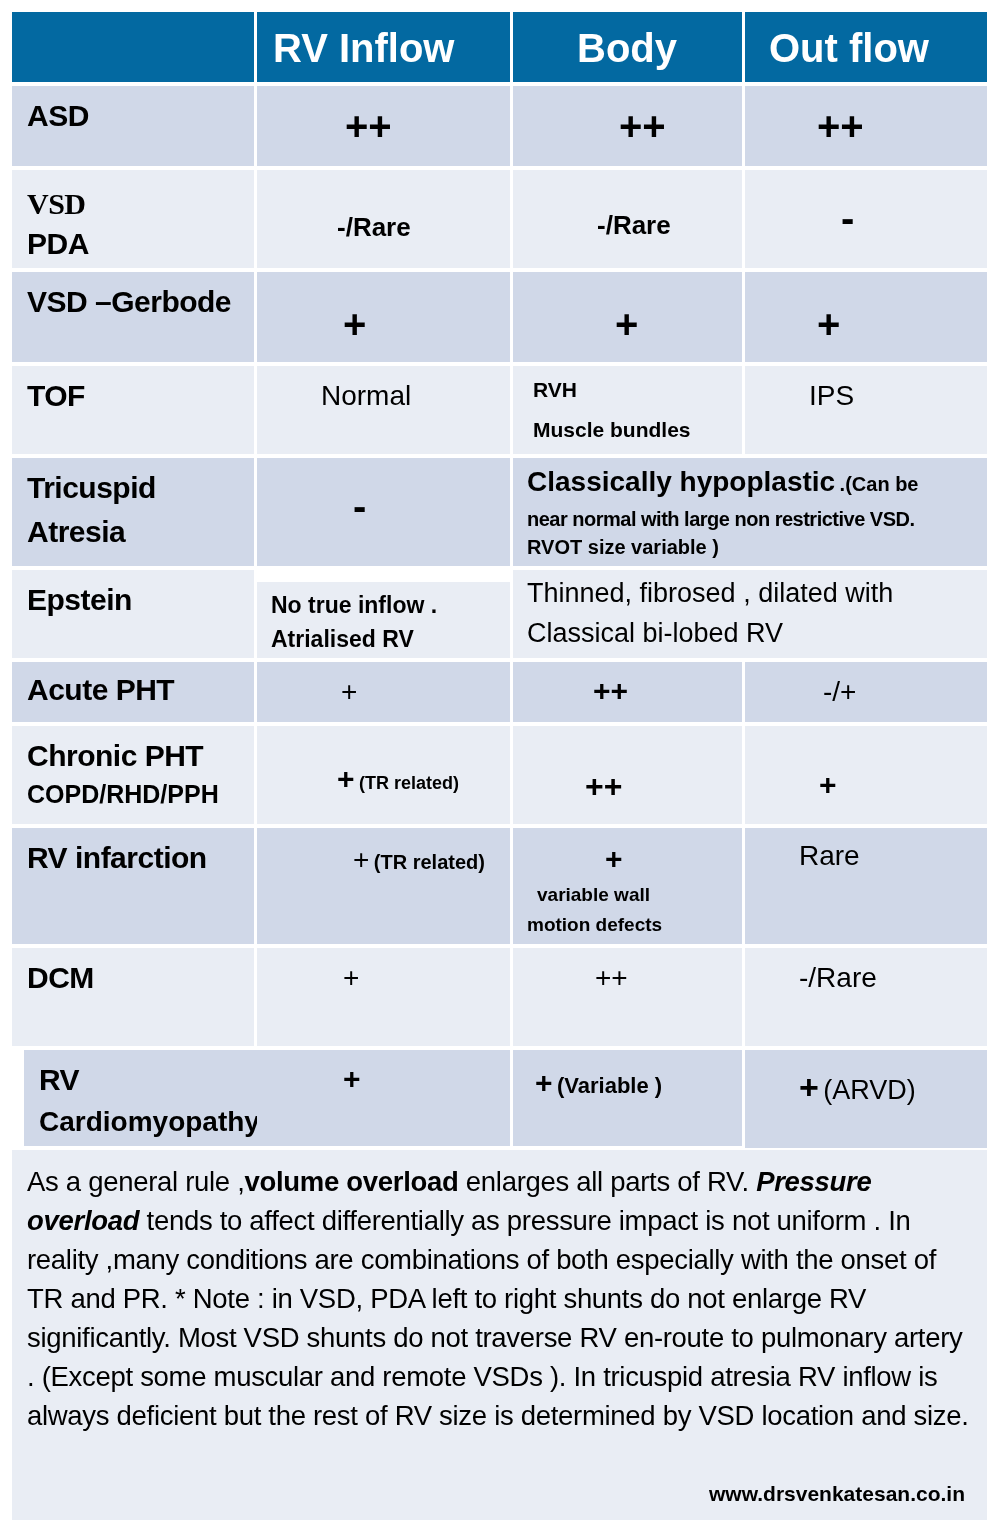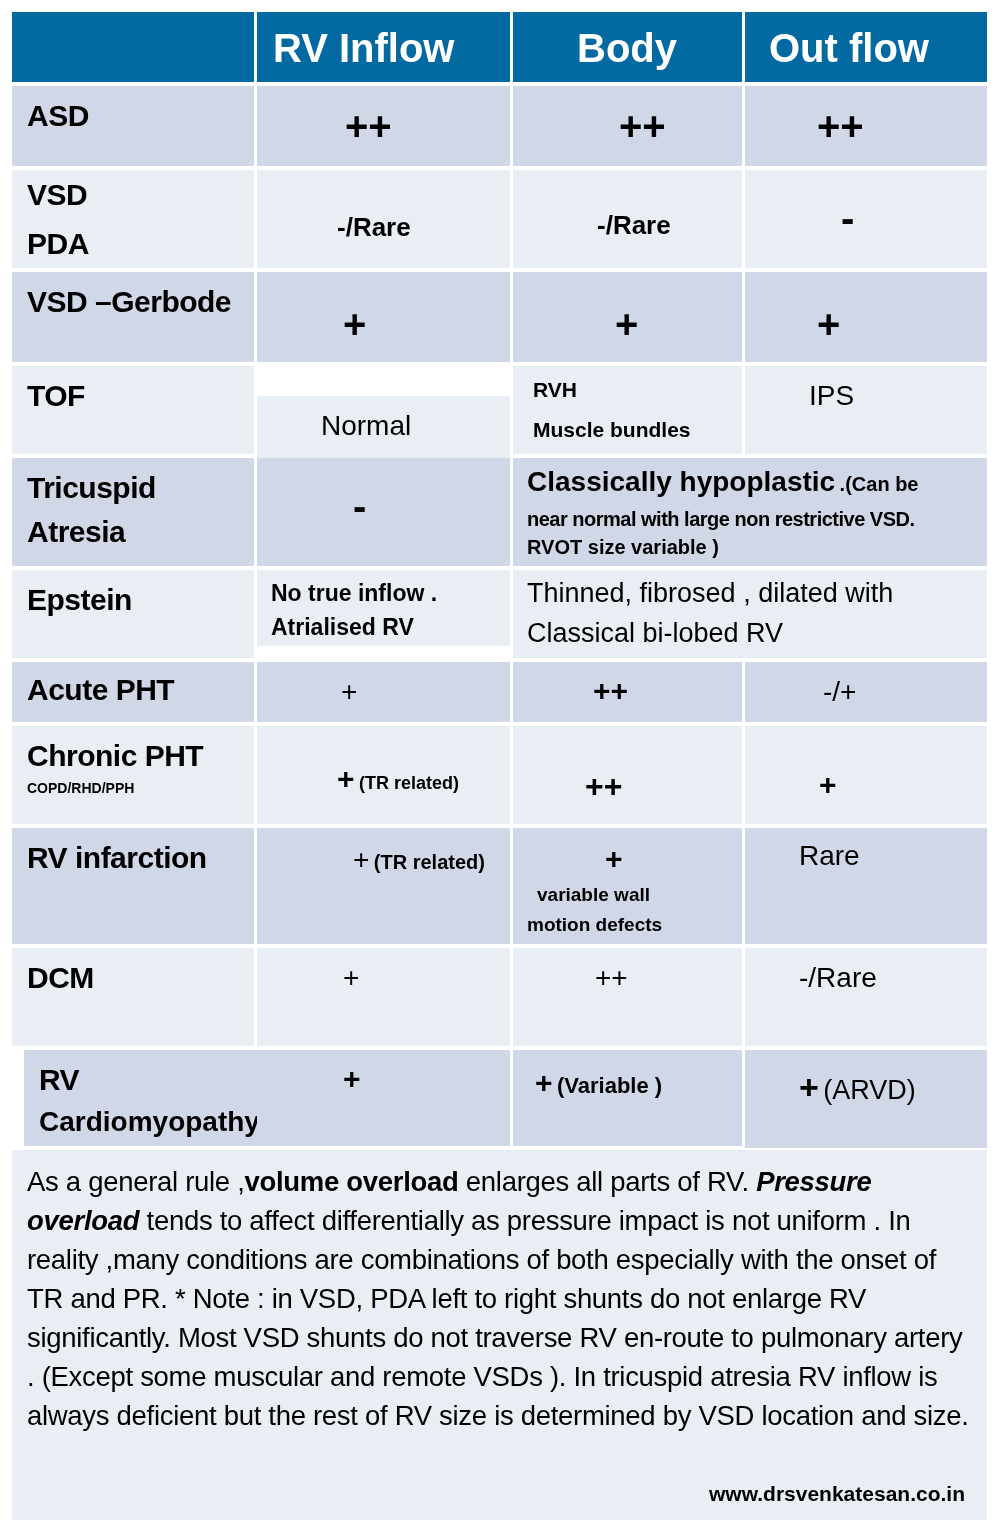--- a/index.html
+++ b/index.html
@@ -6,21 +6,21 @@
   body { width:1000px; height:1532px; position:relative; overflow:hidden;
          font-family:"Liberation Sans", "DejaVu Sans", sans-serif; color:#000; }
   .table { position:absolute; left:12px; top:12px; width:975px; }
   .row { position:absolute; left:0; width:975px; }
   .cell { position:absolute; top:0; box-sizing:border-box; }
   .hdr { background:#0369a1; }
   .dark { background:#d0d8e8; }
   .light { background:#e9edf4; }
   .hdr-text { color:#ffffff; font-weight:bold; font-size:40px; position:absolute; top:14px; white-space:nowrap; }
   .lbl { font-weight:bold; font-size:30px; position:absolute; left:15px; white-space:nowrap; line-height:44px; letter-spacing:-0.5px; }
-  .lbl-sub { font-weight:bold; font-size:14px; position:absolute; left:15px; white-space:nowrap; }
+  .lbl-sub { font-weight:bold; font-size:25px; position:absolute; left:15px; white-space:nowrap; }
   .val { position:absolute; white-space:nowrap; }
   .big-bold { font-weight:bold; font-size:40px; }
   .med-bold { font-weight:bold; font-size:26px; }
   .med { font-size:28px; }
   .small-bold { font-weight:bold; font-size:19px; }
   .note { position:absolute; left:12px; top:1150px; width:975px; height:370px; background:#e9edf4; }
   .note p { margin:0; position:absolute; left:15px; top:12px; width:950px; font-size:27.5px; line-height:39px; letter-spacing:-0.3px; }
   .url { position:absolute; right:22px; bottom:14px; font-weight:bold; font-size:21px; }
 </style>
 </head>
@@ -51,21 +51,21 @@
     <div class="cell dark" style="left:501px;width:229px;height:80px;">
       <span class="val big-bold" style="left:106px;top:18px;">++</span>
     </div>
     <div class="cell dark" style="left:733px;width:242px;height:80px;">
       <span class="val big-bold" style="left:72px;top:18px;">++</span>
     </div>
   </div>
 
   <div class="row" style="top:158px;height:98px;">
     <div class="cell light" style="left:0;width:242px;height:98px;">
-      <span class="lbl" style="top:3px;">VSD</span>
+      <span class="lbl" style="top:12px;font-family:Liberation Serif, serif;">VSD</span>
       <span class="lbl" style="top:52px;">PDA</span>
     </div>
     <div class="cell light" style="left:245px;width:253px;height:98px;">
       <span class="val med-bold" style="left:80px;top:42px;">-/Rare</span>
     </div>
     <div class="cell light" style="left:501px;width:229px;height:98px;">
       <span class="val med-bold" style="left:84px;top:40px;">-/Rare</span>
     </div>
     <div class="cell light" style="left:733px;width:242px;height:98px;">
       <span class="val big-bold" style="left:96px;top:26px;">-</span>
@@ -84,21 +84,21 @@
     </div>
     <div class="cell dark" style="left:733px;width:242px;height:90px;">
       <span class="val big-bold" style="left:72px;top:30px;">+</span>
     </div>
   </div>
 
   <div class="row" style="top:354px;height:88px;">
     <div class="cell light" style="left:0;width:242px;height:88px;">
       <span class="lbl" style="top:8px;">TOF</span>
     </div>
-    <div class="cell light" style="left:245px;width:253px;height:88px;margin-top:30px;">
+    <div class="cell light" style="left:245px;width:253px;height:88px;">
       <span class="val med" style="left:64px;top:14px;">Normal</span>
     </div>
     <div class="cell light" style="left:501px;width:229px;height:88px;">
       <span class="val" style="left:20px;top:12px;font-weight:bold;font-size:21px;">RVH</span>
       <span class="val" style="left:20px;top:52px;font-weight:bold;font-size:21px;">Muscle bundles</span>
     </div>
     <div class="cell light" style="left:733px;width:242px;height:88px;">
       <span class="val med" style="left:64px;top:14px;">IPS</span>
     </div>
   </div>
@@ -118,21 +118,21 @@
       </span>
       <span class="val small-bold" style="left:14px;top:50px;font-size:20px;letter-spacing:-0.5px;">near normal  with large  non restrictive VSD.</span>
       <span class="val small-bold" style="left:14px;top:78px;font-size:20px;">RVOT  size variable )</span>
     </div>
   </div>
 
   <div class="row" style="top:558px;height:88px;">
     <div class="cell light" style="left:0;width:242px;height:88px;">
       <span class="lbl" style="top:8px;">Epstein</span>
     </div>
-    <div class="cell light" style="left:245px;width:253px;height:76px;">
+    <div class="cell light" style="left:245px;width:253px;height:76px;margin-top:12px;">
       <span class="val" style="left:14px;top:10px;font-weight:bold;font-size:23px;">No true inflow .</span>
       <span class="val" style="left:14px;top:44px;font-weight:bold;font-size:23px;">Atrialised RV</span>
     </div>
     <div class="cell light" style="left:501px;width:474px;height:88px;">
       <span class="val" style="left:14px;top:8px;font-size:27px;">Thinned, fibrosed  , dilated with</span>
       <span class="val" style="left:14px;top:48px;font-size:27px;">Classical bi-lobed   RV</span>
     </div>
   </div>
 
   <div class="row" style="top:650px;height:60px;">

